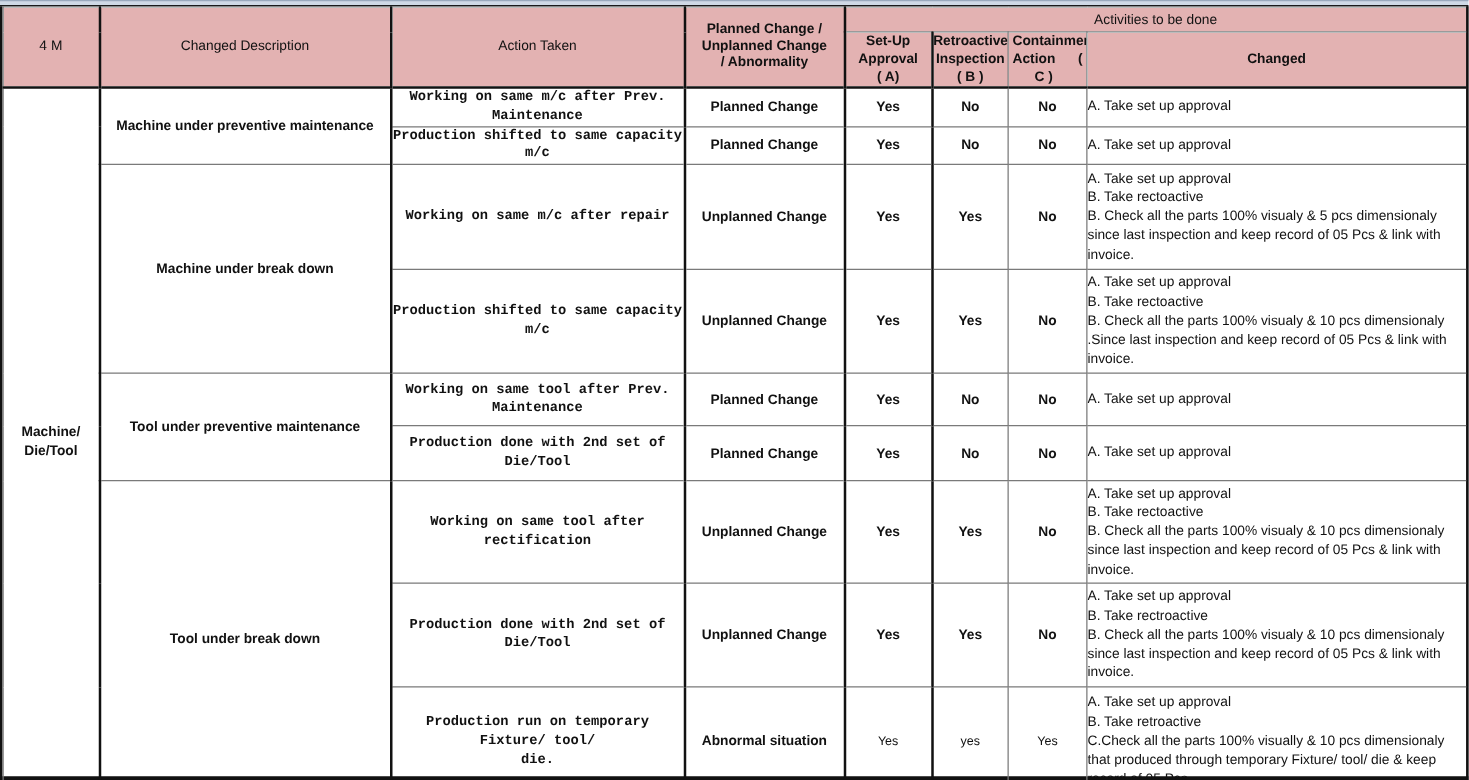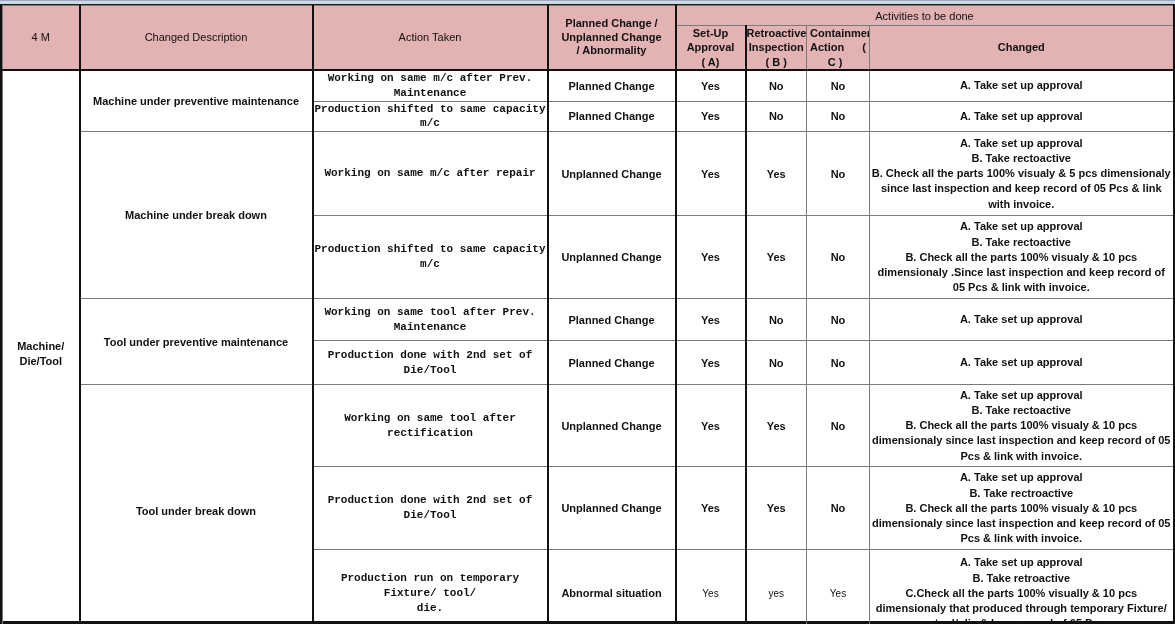--- a/index.html
+++ b/index.html
@@ -126,23 +126,23 @@
   .c-yn {
     text-align: center;
     font-size: 10.5px;
     font-weight: 700;
   }
   .c-yn.plain {
     font-weight: 400;
     font-size: 10px;
   }
   .c-remarks {
-    text-align: center;
-    font-size: 10.5px;
-    font-weight: 700;
+    text-align: left;
+    font-size: 10.5px;
+    font-weight: 400;
     padding: 3px 4px 3px 5px;
     line-height: 1.38;
     white-space: pre-line;
     vertical-align: middle;
     margin-top: 22px;
   }
   .cont-label {
     display: block;
     text-align: left;
     padding-left: 3px;

